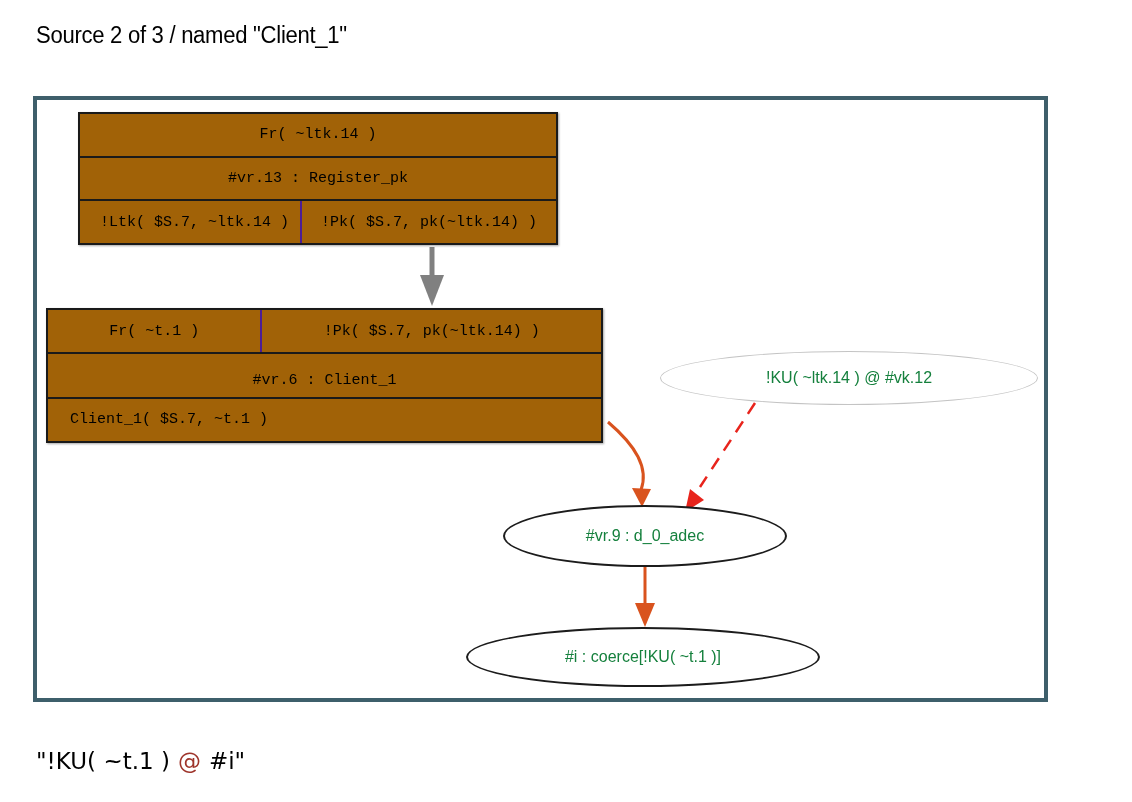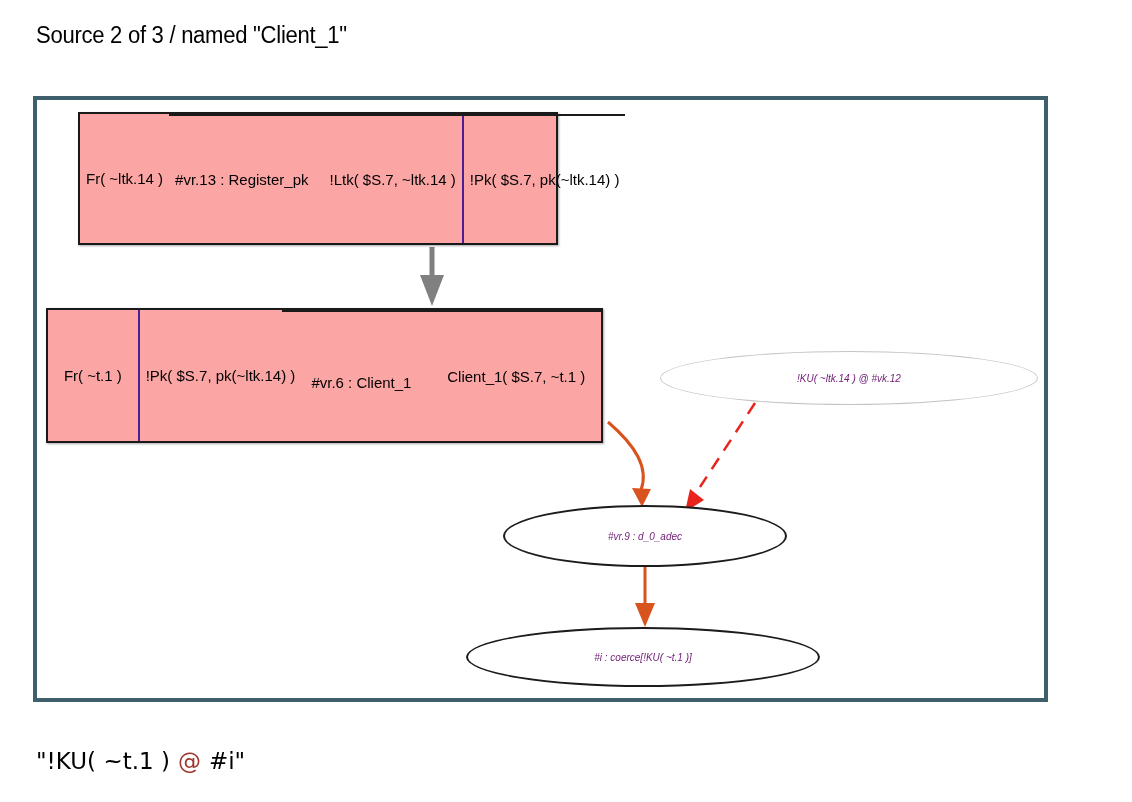--- a/index.html
+++ b/index.html
@@ -16,41 +16,42 @@
   .frame{
     position:absolute;left:33px;top:96px;width:1007px;height:598px;
     border:4px solid #3e5f6b;background:#ffffff;
   }
   .canvas{position:absolute;left:0;top:0;width:1007px;height:598px;}
   .edges{position:absolute;left:0;top:0;width:1007px;height:598px;}
 
   
   .tnode{
     position:absolute;
-    background:#fca5a5;
+    background:#a16207;
     border:2px solid #1a1a1a;
-    display:flex;
+    display:flex;flex-direction:column;
     box-sizing:border-box;
     box-shadow:1px 1px 2px rgba(0,0,0,0.35);
+    font-family:Liberation Mono, monospace;
   }
   .trow{flex:1 1 0;display:flex;min-height:0;}
   .trow + .trow{border-top:2px solid #1a1a1a;}
   .tcell{
     display:flex;align-items:center;justify-content:center;
     font-size:15px;color:#000;white-space:nowrap;
     box-sizing:border-box;padding:0 6px;
   }
   .tcell + .tcell{border-left:2px solid #4c1d95;}
 
   
   .enode{
     position:absolute;border-radius:50%;
     display:flex;align-items:center;justify-content:center;
-    font-size:10px;color:#701a75;white-space:nowrap;
-    background:#ffffff;box-sizing:border-box;font-style:italic;
+    font-size:16px;color:#15803d;white-space:nowrap;
+    background:#ffffff;box-sizing:border-box;
   }
   .enode.dark{border:2.5px solid #1c1c1c;}
   .enode.light{border:1.5px solid #c4c4c4;}
 
   .footer-formula{
     position:absolute;left:36px;top:748px;
     font-family:"DejaVu Sans", sans-serif;
     font-size:23px;color:#000;white-space:pre;
   }
   .footer-formula .at{color:#9e342b;margin:0 8px;}

